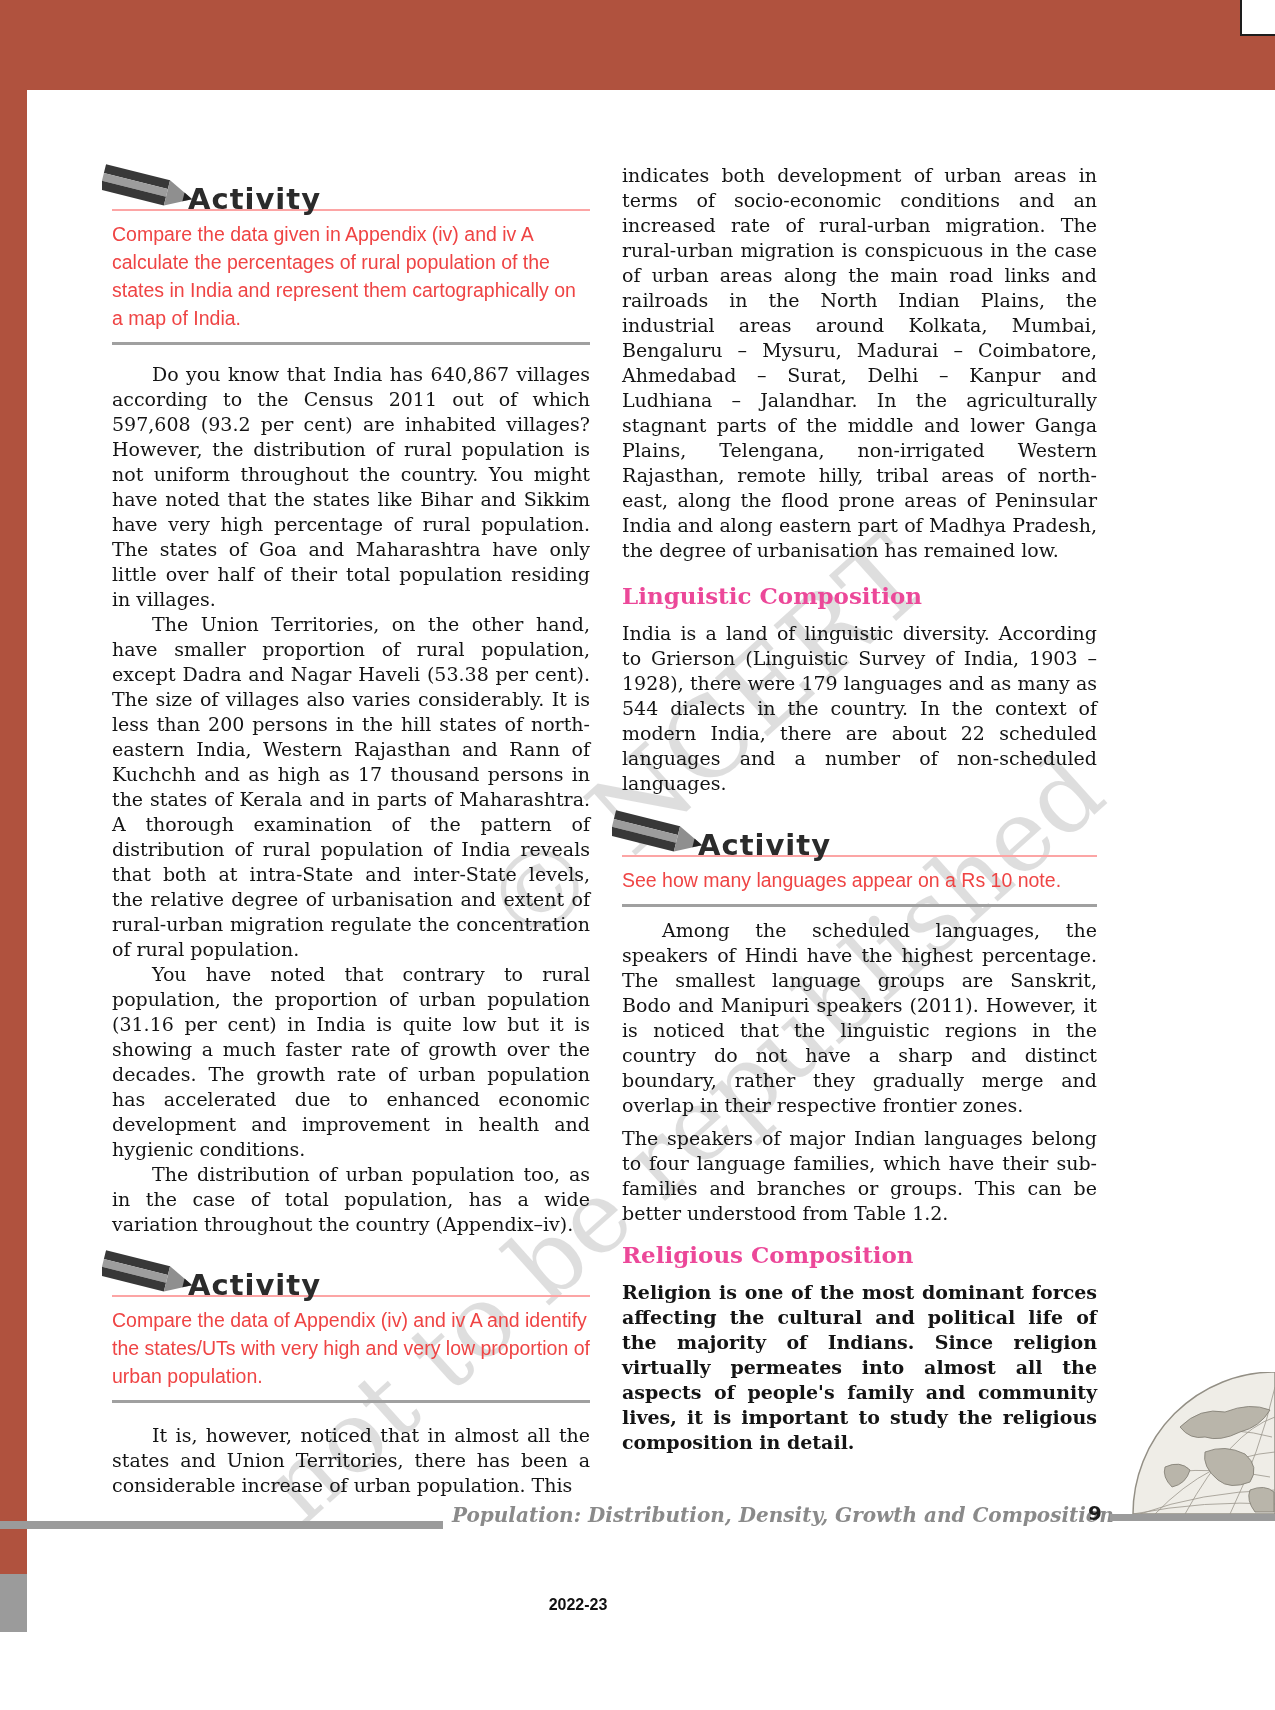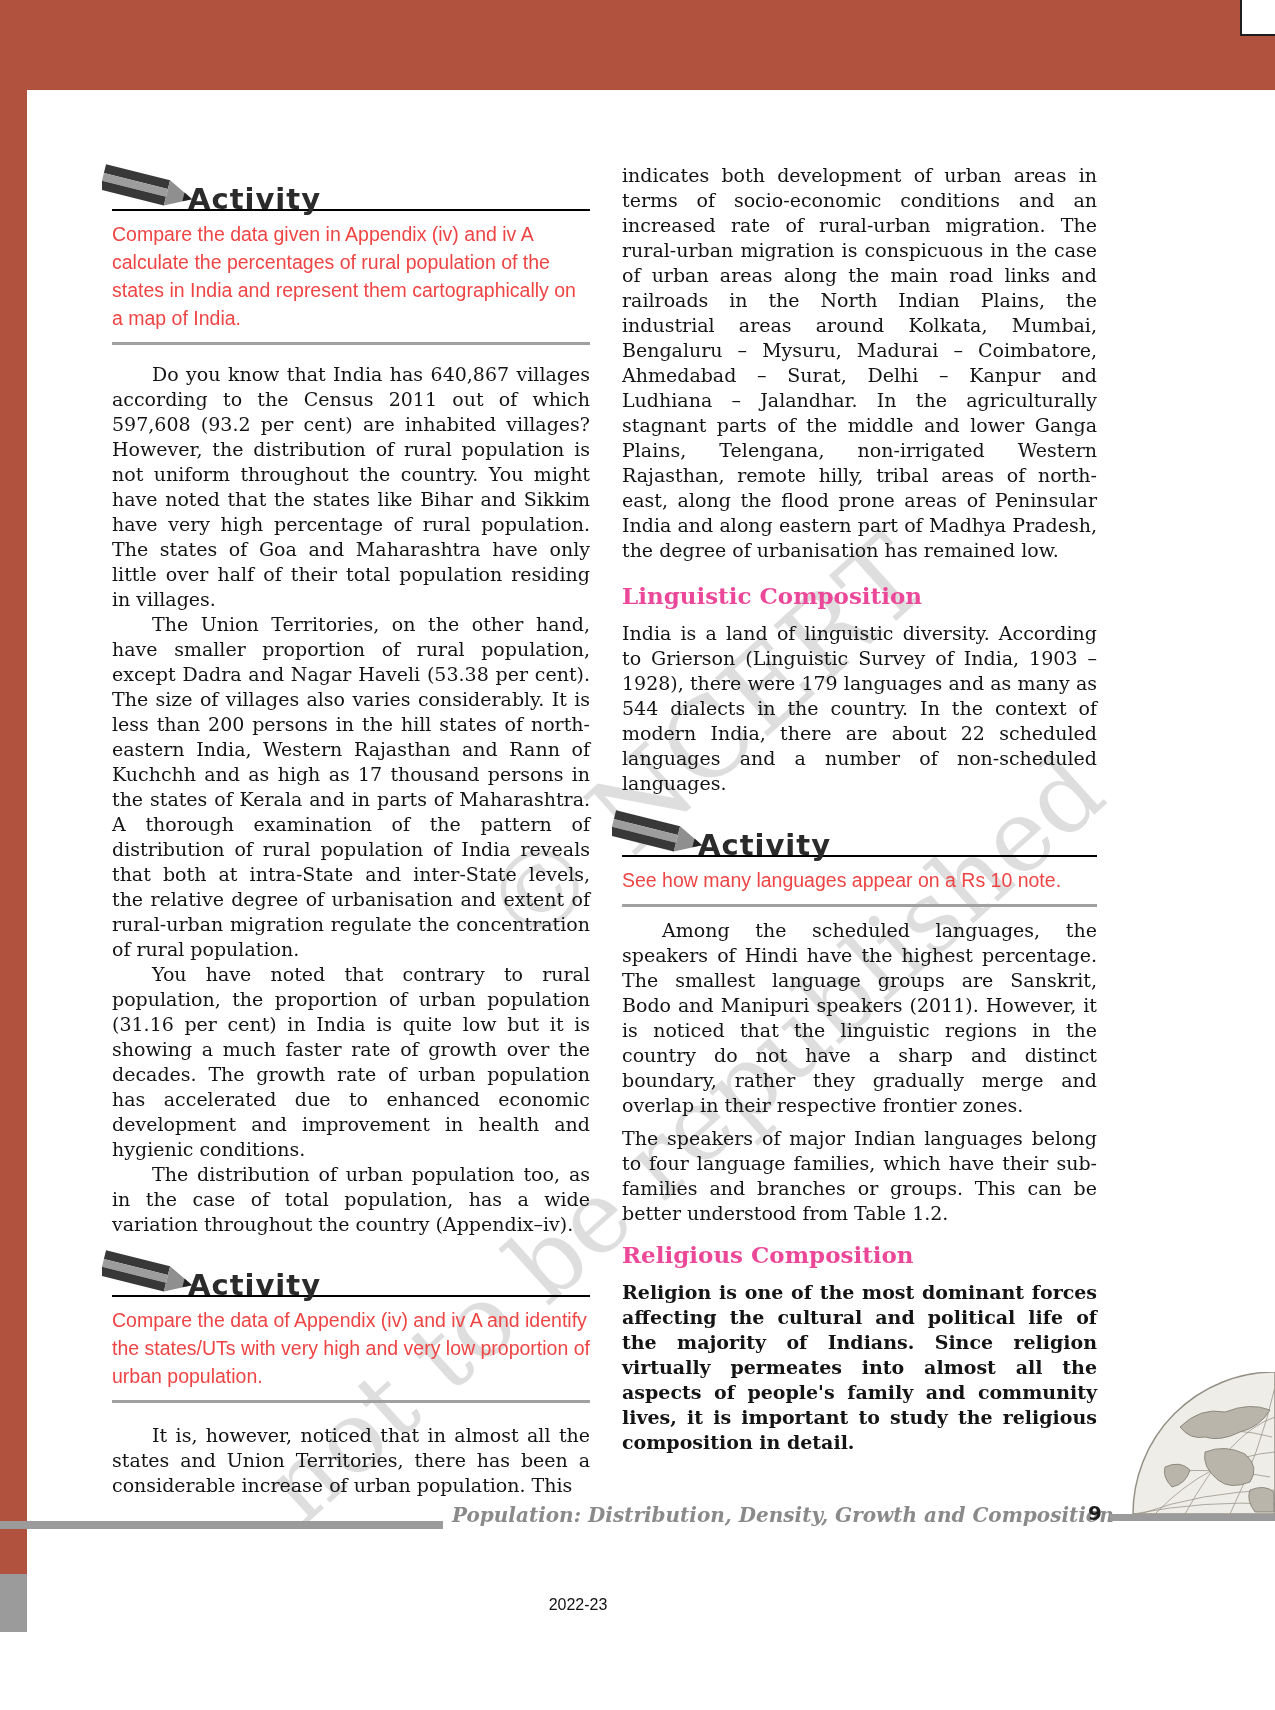--- a/index.html
+++ b/index.html
@@ -23,36 +23,36 @@
   .col {position:absolute; top:163px; z-index:2;}
   #col-left  {left:112px; width:478px;}
   #col-right {left:622px; width:475px;}
 
   p.body {margin:0; text-align:justify; font-size:19px; line-height:25px; color:#141414;}
   p.indent {text-indent:40px;}
   h3.head {margin:0; font-size:23px; font-weight:bold; color:#ec4899;}
 
   
   .activity {position:relative;}
-  .activity-head {position:relative; border-bottom:2px solid #000000; height:46px;}
+  .activity-head {position:relative; border-bottom:2px solid #fca5a5; height:46px;}
   .activity-head svg {position:absolute; left:-10px; top:-4px;}
   .activity-label {position:absolute; left:76px; bottom:-7px; font-family:"DejaVu Sans", sans-serif;
                    font-size:29px; font-weight:bold; color:#2b2b2b; letter-spacing:1px;}
   .activity-body {font-family:"Liberation Sans", sans-serif; font-size:19.5px; line-height:28px;
                   color:#ef4444; padding:9px 0 10px 0; border-bottom:3px solid #a0a0a0; text-align:left; margin:0;}
 
   
   .footer-bar-left  {position:absolute; left:0; top:1521px; width:443px; height:8px; background:#9b9b9b; z-index:2;}
   .footer-bar-right {position:absolute; left:1110px; top:1514px; width:165px; height:7px; background:#9b9b9b; z-index:3;}
   .footer-title {position:absolute; left:452px; top:1503px; font-style:italic; font-weight:bold;
                  font-size:20px; color:#8a8a8a; z-index:2;}
   .page-number {position:absolute; left:1088px; top:1501px; font-family:"DejaVu Sans", sans-serif;
                 font-weight:bold; font-size:20px; color:#1c1c1c; z-index:2;}
   .year-label {position:absolute; left:498px; top:1596px; width:160px; text-align:center;
-               font-family:"Liberation Sans", sans-serif; font-size:16px; color:#111; z-index:2;}
+               font-family:"Liberation Sans", sans-serif; font-size:16px; color:#111; z-index:2;font-weight:bold;}
   .globe {position:absolute; left:1110px; top:1372px; z-index:2;}
 </style>
 </head>
 <body>
 
 <div class="page">
 
   <div class="topbar"></div>
   <div class="leftbar"></div>
   <div class="leftbar-tail"></div>

